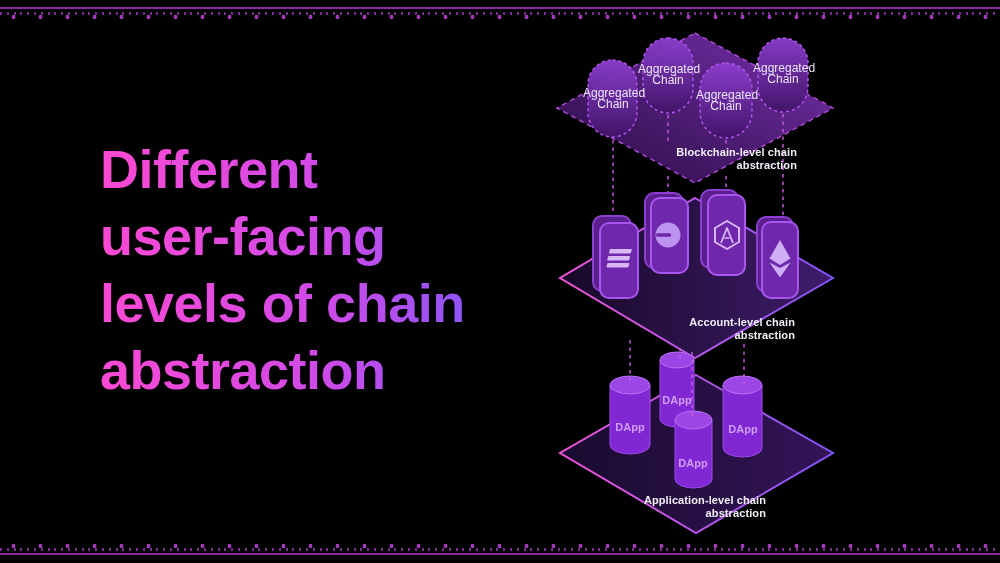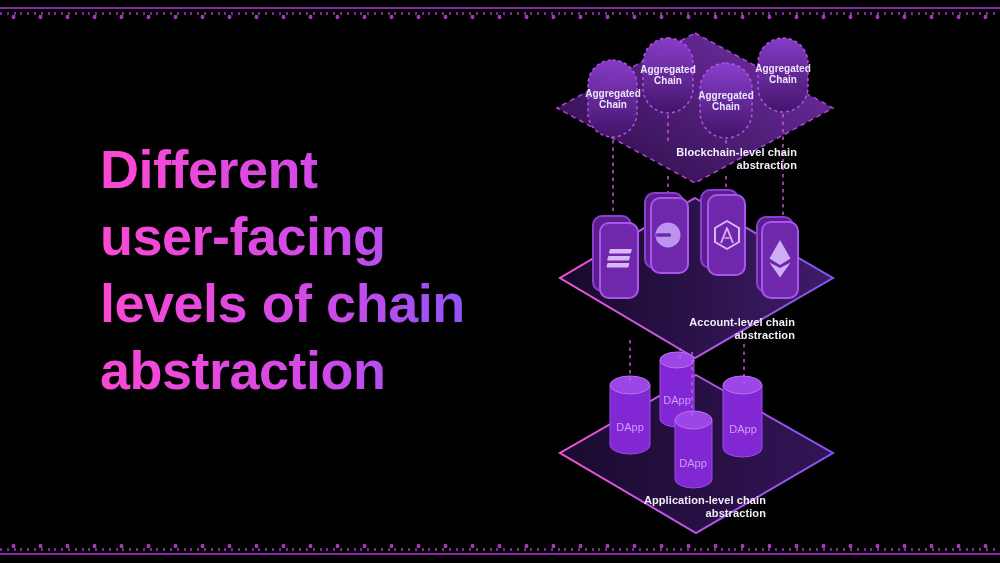--- a/index.html
+++ b/index.html
@@ -28,25 +28,25 @@
     -webkit-text-fill-color:transparent; color:transparent;margin-top:14px;
   }
   
   .cap {
     position:absolute; width:200px; text-align:right; color:#f2eef8;
     font-size:11px; font-weight:600; line-height:13px; white-space:pre-line;
     letter-spacing:0.1px;
   }
   .oval-label {
     position:absolute; width:60px; text-align:center; color:#ece4f8;
-    font-size:10px; font-weight:700; line-height:11px; white-space:pre-line;
+    font-size:12px; font-weight:400; line-height:11px; white-space:pre-line;
   }
   .dapp-label {
     position:absolute; width:50px; text-align:center; color:#cf9df5;
-    font-size:11px; font-weight:400; line-height:12px;
+    font-size:11px; font-weight:700; line-height:12px;
   }
   svg.diagram { position:absolute; left:0; top:0; }
 </style>
 </head>
 <body>
 
 <div class="stage">
 
   <div class="border-line tl"></div>
   <div class="border-ticks tt"></div>

